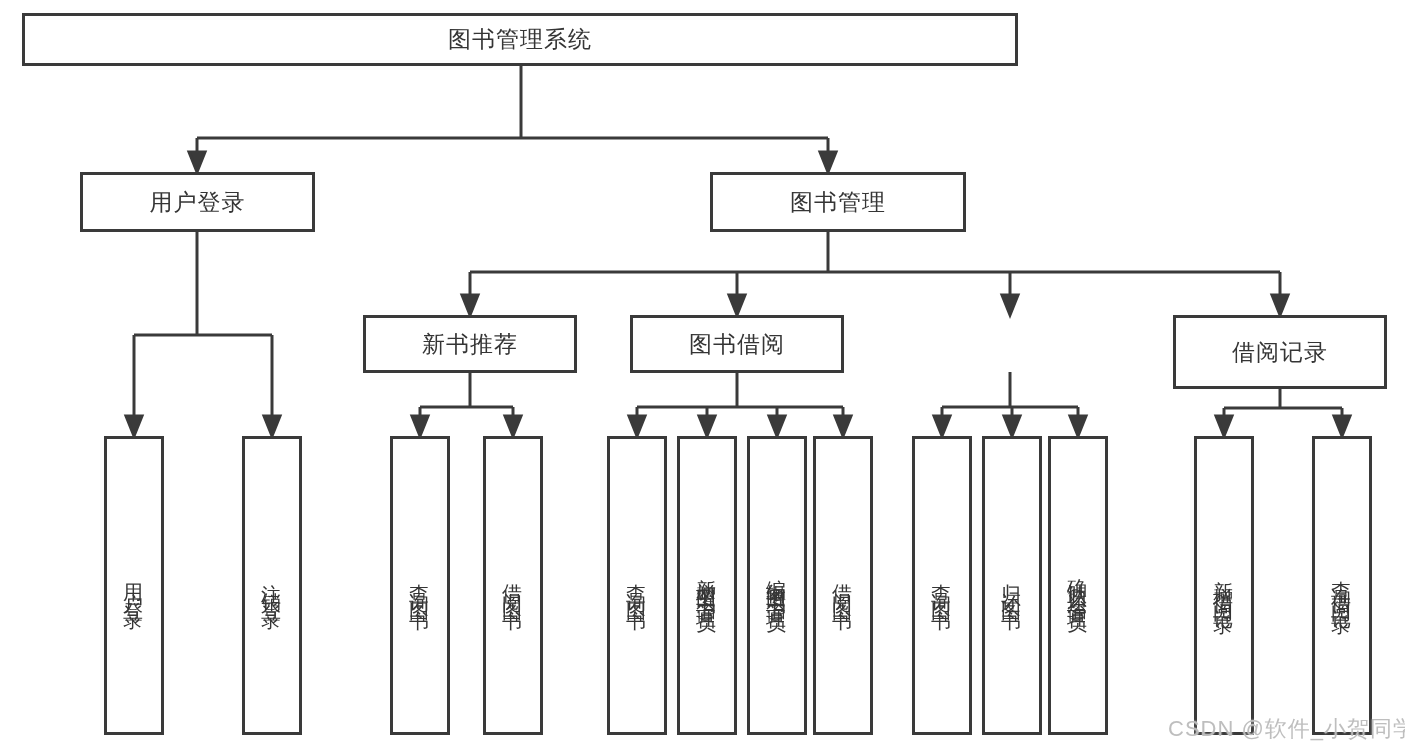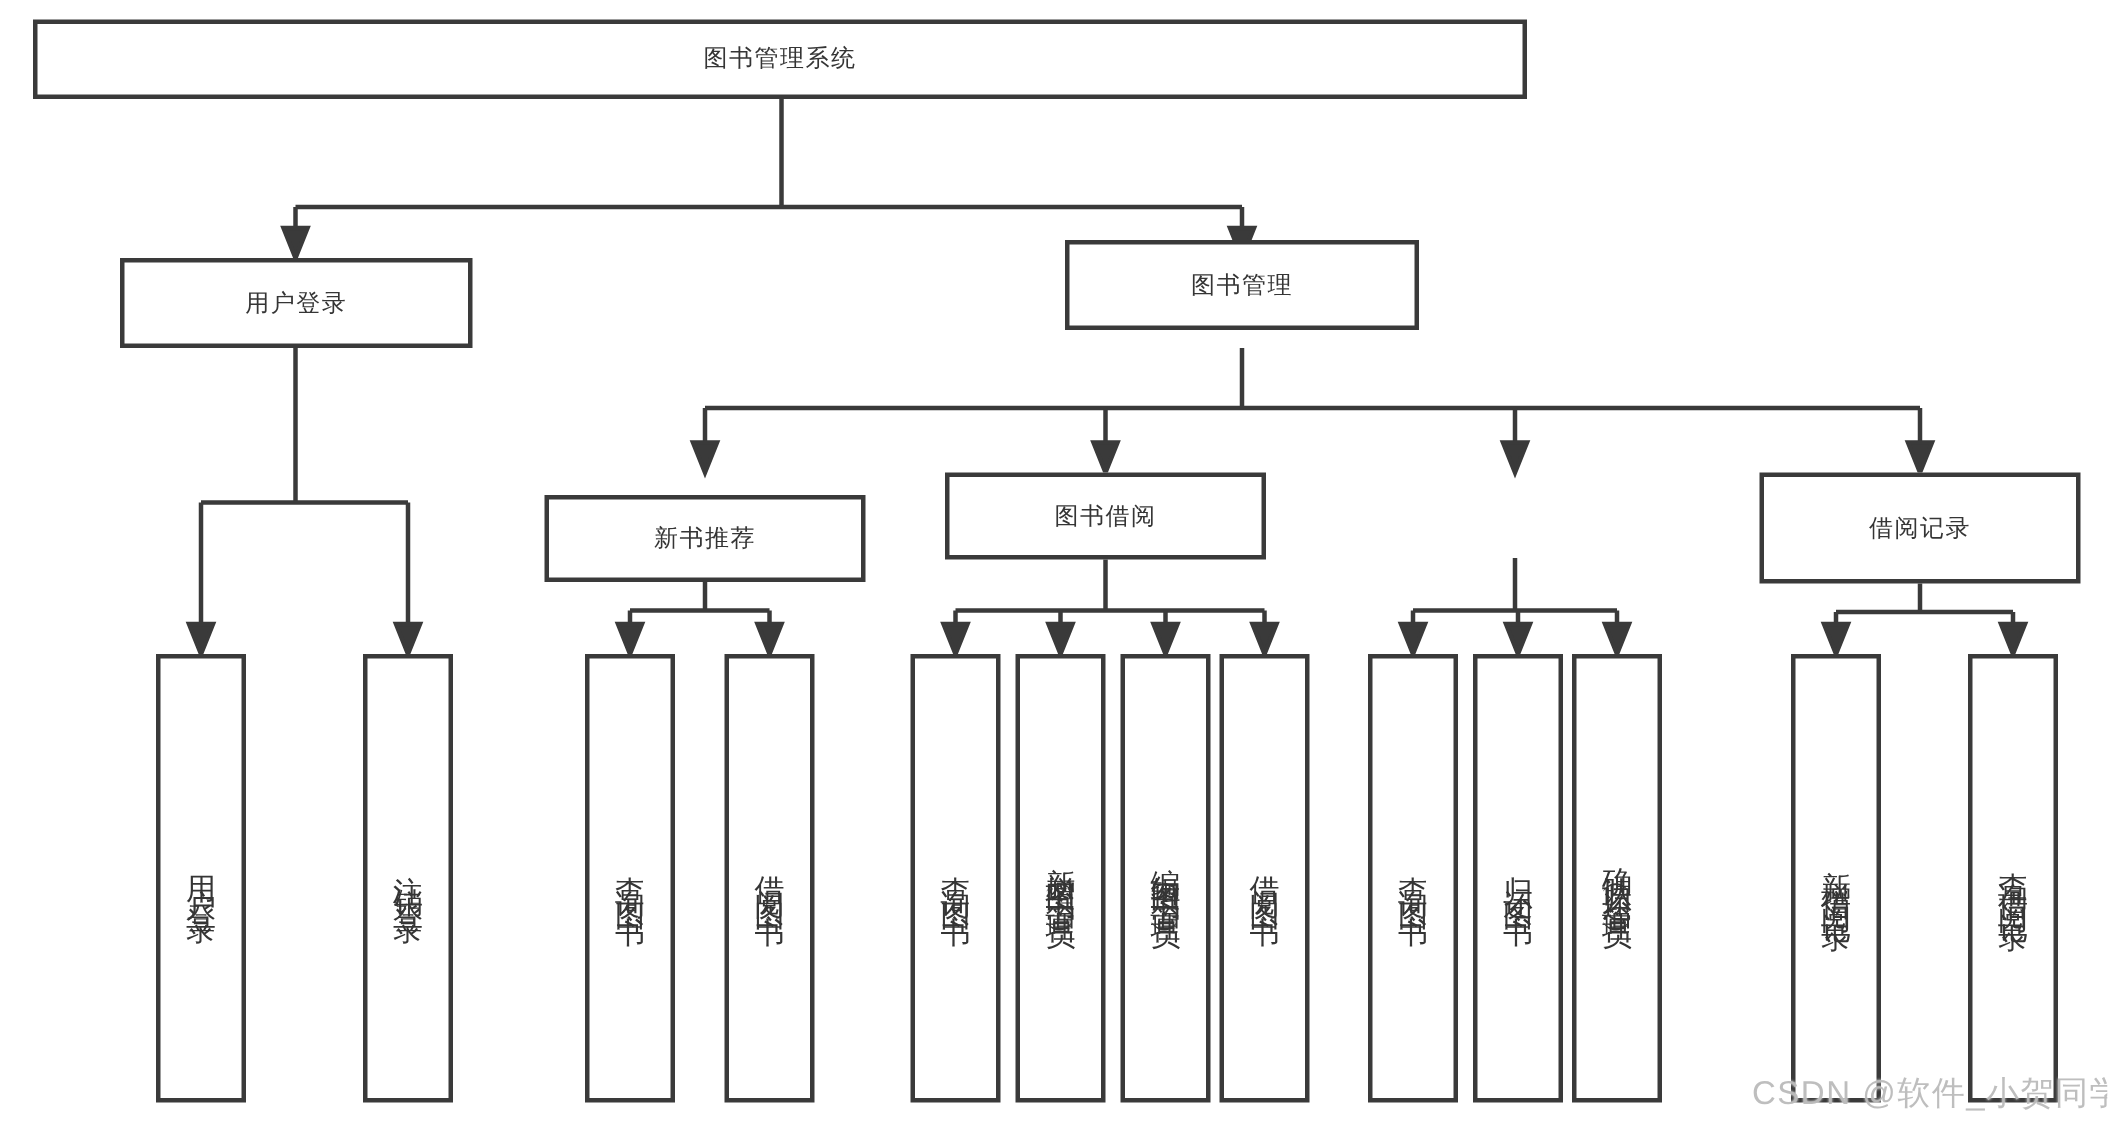--- a/index.html
+++ b/index.html
@@ -15,21 +15,21 @@
     position:absolute;
     box-sizing:border-box;
     background:#ffffff;
     border:3px solid #3a3a3a;
     color:#353535;
     z-index:2;
     display:flex;
     align-items:center;
     justify-content:center;
   }
-  .hbox{font-size:16px;letter-spacing:1px;}
+  .hbox{font-size:23px;letter-spacing:1px;}
   .vbox{
     writing-mode:vertical-rl;
     font-size:20px;
     letter-spacing:9px;
     display:flex;
     align-items:center;
     justify-content:center;
   }
   .vbox span{white-space:nowrap;}
   .watermark{
@@ -112,25 +112,25 @@
     </g>
   </svg>
 
   <div class="box hbox" style="left:22px;top:13px;width:996px;height:53px">
     <span>图书管理系统</span>
   </div>
 
   <div class="box hbox" style="left:80px;top:172px;width:235px;height:60px">
     <span>用户登录</span>
   </div>
-  <div class="box hbox" style="left:710px;top:160px;width:236px;height:60px">
+  <div class="box hbox" style="left:710px;top:172px;width:256px;height:60px">
     <span>图书管理</span>
   </div>
 
-  <div class="box hbox" style="left:363px;top:330px;width:214px;height:58px">
+  <div class="box hbox" style="left:363px;top:315px;width:214px;height:58px">
     <span>新书推荐</span>
   </div>
   <div class="box hbox" style="left:630px;top:315px;width:214px;height:58px">
     <span>图书借阅</span>
   </div>
   <div class="box hbox" style="left:1173px;top:315px;width:214px;height:74px">
     <span>借阅记录</span>
   </div>
 
   <div class="box vbox" style="left:104px;top:436px;width:60px;height:299px">

